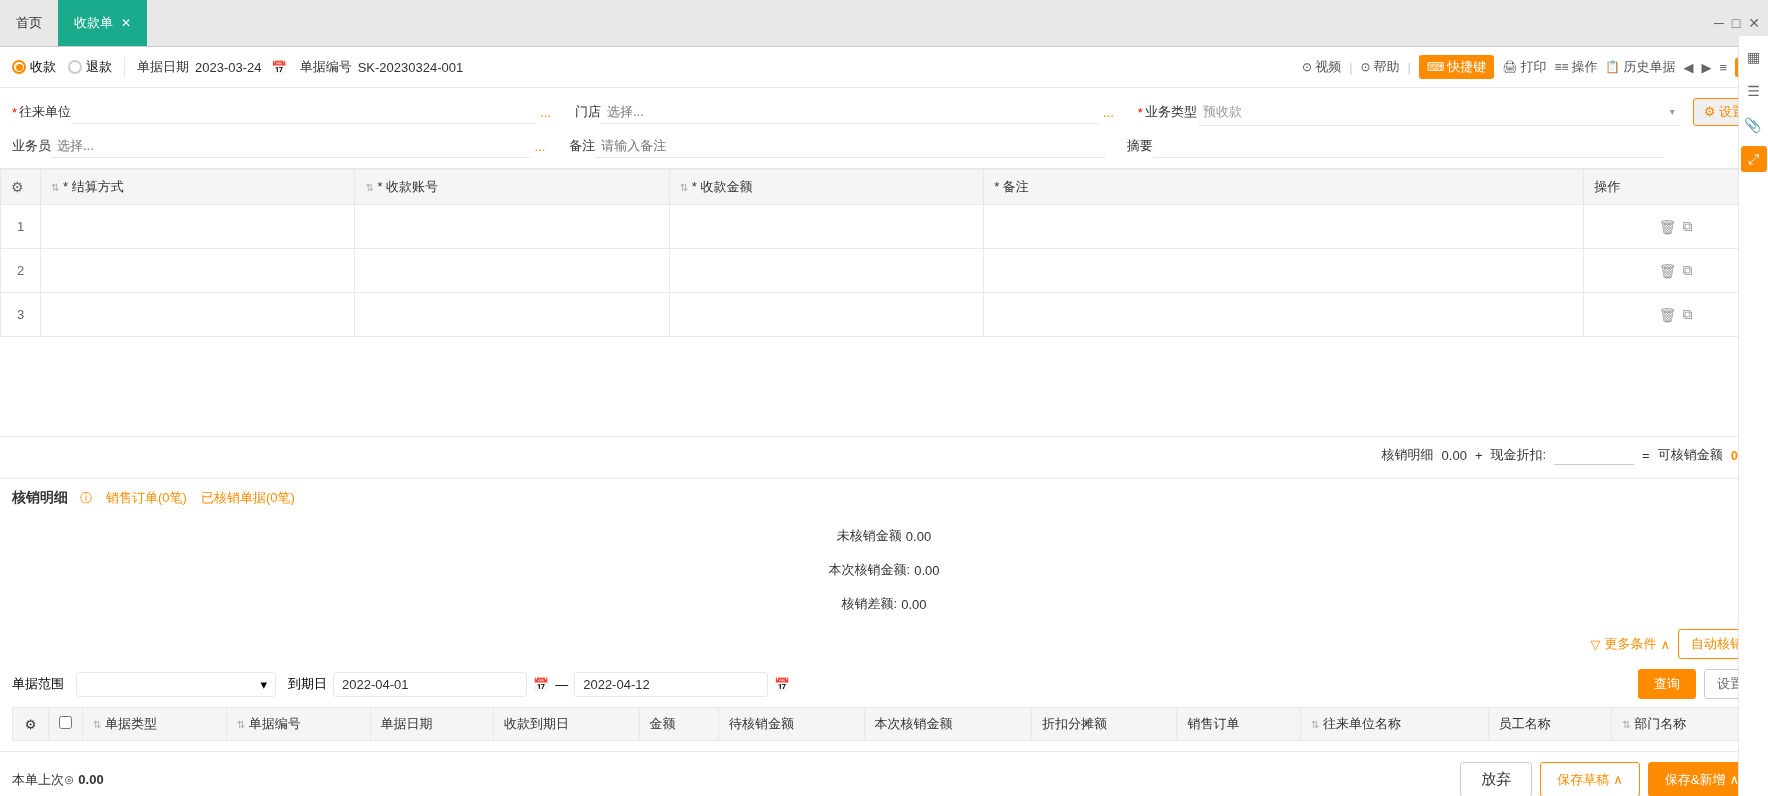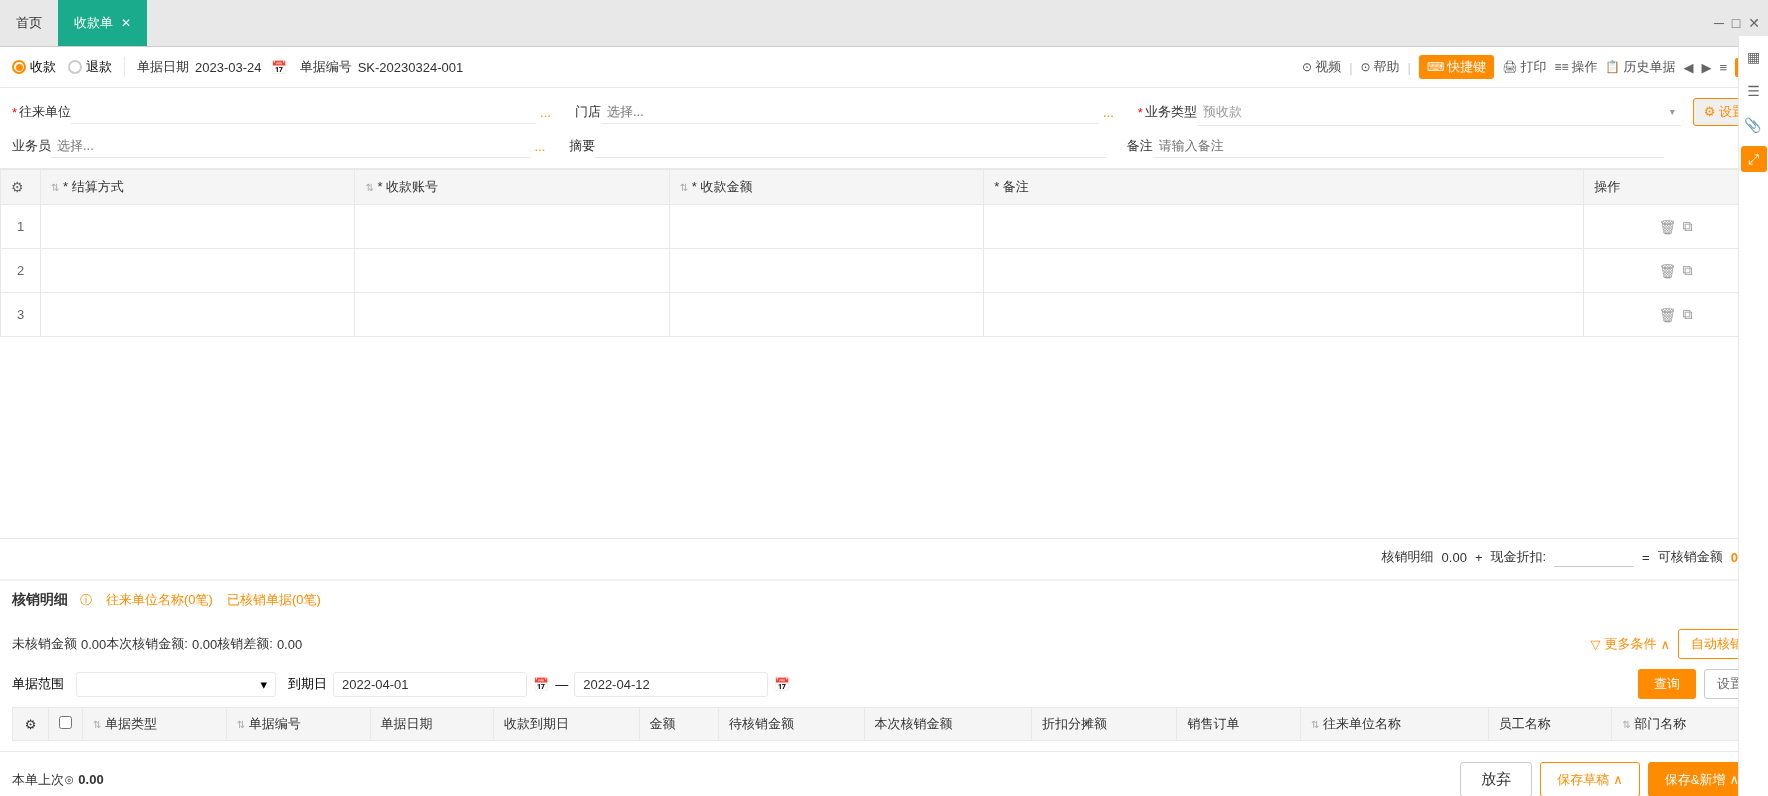--- a/index.html
+++ b/index.html
@@ -94,21 +94,21 @@
     }
 
     
     .writeoff-section { background: #fff; margin-top: 4px; padding: 10px 12px; border-top: 2px solid #f0f2f5; }
     .writeoff-header { display: flex; align-items: center; gap: 12px; margin-bottom: 20px; }
     .section-title { font-size: 14px; font-weight: bold; color: #333; }
     .info-icon { color: #ff8c00; cursor: pointer; font-size: 12px; }
     .tab-link { color: #ff8c00; cursor: pointer; font-size: 12px; }
     .tab-link span { margin-left: 2px; }
 
-    .writeoff-stats { display: flex; align-items: center; gap: 0; margin-bottom: 10px; }
+    .writeoff-stats { display: flex; align-items: center; gap: 16px; margin-bottom: 10px; flex-direction: column; }
     .stat-item { display: flex; align-items: center; gap: 4px; color: #333; }
 
     .filter-row {
       display: flex; align-items: center; gap: 12px; margin-bottom: 10px;
     }
     .filter-right { margin-left: auto; display: flex; align-items: center; gap: 8px; }
     .more-filter-btn { display: flex; align-items: center; gap: 4px; color: #ff8c00; cursor: pointer; font-size: 12px; }
     .auto-btn {
       background: #fff; border: 1px solid #ff8c00; color: #ff8c00;
       padding: 5px 12px; border-radius: 3px; cursor: pointer;
@@ -263,26 +263,26 @@
         <button class="settings-btn">⚙ 设置</button>
       </div>
     </div>
     <div class="form-row">
       <div class="form-field" style="flex:2;">
         <span class="field-label">业务员</span>
         <input class="form-input" type="text" placeholder="选择..." style="">
         <span class="ellipsis-btn">...</span>
       </div>
       <div class="form-field" style="flex:2;margin-left:20px;">
+        <span class="field-label">备注</span>
+        <input class="form-input" type="text" placeholder="请输入备注" style="">
+      </div>
+      <div class="form-field" style="flex:2;margin-left:20px;">
         <span class="field-label">摘要</span>
         <input class="form-input" type="text" style="">
-      </div>
-      <div class="form-field" style="flex:2;margin-left:20px;">
-        <span class="field-label">备注</span>
-        <input class="form-input" type="text" placeholder="请输入备注" style="">
       </div>
       <div style="width:80px;margin-left:12px;"></div>
     </div>
   </div>
 
   <div class="table-section">
     <table class="data-table">
       <thead>
         <tr>
           <th class="col-settings">
@@ -359,21 +359,21 @@
     <span>=</span>
     <span>可核销金额</span>
     <span class="summary-highlight">0.00</span>
   </div>
 
   <div class="writeoff-section">
     <div class="writeoff-header">
       <span class="section-title">核销明细</span>
       <span class="info-icon">ⓘ</span>
       <span class="tab-link" style="color:#ff8c00;">
-        <span>往来单位名称(0笔)</span>
+        <span>销售订单(0笔)</span>
       </span>
       <span class="tab-link">
         <span>已核销单据(0笔)</span>
       </span>
     </div>
 
     <div class="writeoff-stats">
       <div class="stat-item">
         <span>未核销金额</span>
         <span>0.00</span>

